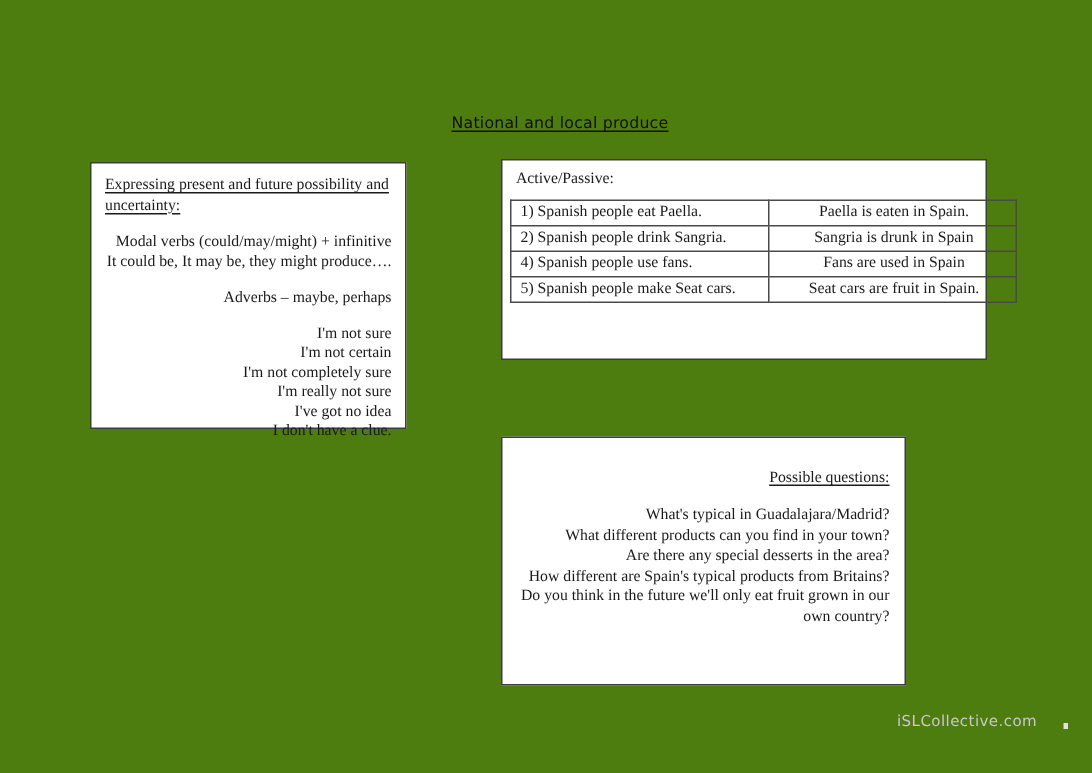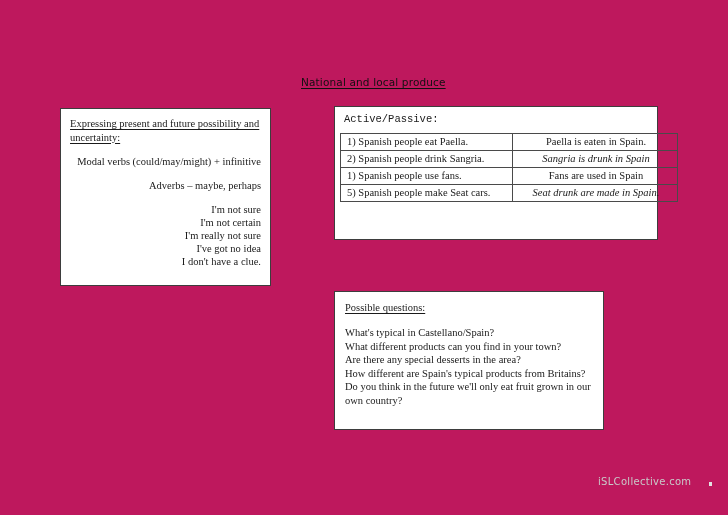--- a/index.html
+++ b/index.html
@@ -14,21 +14,21 @@
     overflow: hidden;
     font-family: "Liberation Serif", "DejaVu Serif", serif;
     color: #1a1a1a;
   }
 
   .page {
     position: absolute;
     left: 0; top: 0;
     width: 728px;
     height: 515px;
-    background: #be185d;
+    background: #4d7c0f;
   }
 
   
   .doc-title {
     position: absolute;
     left: 301px;
     top: 76px;
     font-family: "DejaVu Sans", "Liberation Sans", sans-serif;
     font-size: 10.5px;
     font-weight: 400;
@@ -77,55 +77,55 @@
     width: 324px;
     height: 134px;
     padding: 0;
   }
   .ap-heading {
     position: absolute;
     left: 9px;
     top: 6px;
     font-size: 10.5px;
     line-height: 13px;
-    font-family: Liberation Mono, monospace;
   }
   .ap-table {
     position: absolute;
     left: 5px;
     top: 26px;
     width: 315px;
     border-collapse: collapse;
     table-layout: fixed;
   }
   .ap-table td {
     border: 1px solid #4a4a4a;
     font-size: 10.5px;
     line-height: 13px;
     padding: 1px 4px 1px 6px;
     vertical-align: top;
     height: 14px;
   }
   .col-active { width: 161px; }
   .col-passive { width: 154px; text-align: center; }
-  td.center-ish { text-align: center; font-style: italic; }
+  td.center-ish { text-align: center; }
   td.tall { height: 28px; }
   .indent-it {
     display: block;
     padding-left: 16px;
     font-style: italic;
   }
 
   
   #questions-box {
     left: 334px;
     top: 291px;
     width: 270px;
-    height: 139px;
-    padding: 9px 10px;
+    height: 166px;
+    padding: 20px 10px;
+    text-align: right;
   }
   .q-heading {
     font-size: 10.5px;
     line-height: 13px;
     text-decoration: underline;
     text-underline-offset: 1.5px;
     margin-bottom: 12px;
   }
   .q-line {
     font-size: 10.5px;
@@ -155,57 +155,59 @@
 </head>
 <body>
 
 <div class="page">
 
   <div class="doc-title">National and local produce</div>
 
   <div class="box" id="modal-box">
     <div class="modal-heading">Expressing present and future possibility and uncertainty:</div>
     <div class="modal-line">Modal verbs (could/may/might) + infinitive</div>
+    <div class="modal-line">It could be, It may be, they might produce….</div>
     <div class="block-gap"></div>
     <div class="modal-line">Adverbs – maybe, perhaps</div>
     <div class="block-gap"></div>
     <div class="modal-line">I'm not sure</div>
     <div class="modal-line">I'm not certain</div>
+    <div class="modal-line">I'm not completely sure</div>
     <div class="modal-line">I'm really not sure</div>
     <div class="modal-line">I've got no idea</div>
     <div class="modal-line">I don't have a clue.</div>
   </div>
 
   <div class="box" id="active-passive-box">
     <div class="ap-heading">Active/Passive:</div>
     <table class="ap-table">
       <tbody>
         <tr>
           <td class="col-active">1) Spanish people eat Paella.</td>
           <td class="col-passive">Paella is eaten in Spain.</td>
         </tr>
         <tr>
           <td class="col-active">2) Spanish people drink Sangria.</td>
           <td class="col-passive center-ish">Sangria is drunk in Spain</td>
         </tr>
         <tr>
-          <td class="col-active">1) Spanish people use fans.</td>
+          <td class="col-active">4) Spanish people use fans.</td>
           <td class="col-passive">Fans are used in Spain</td>
         </tr>
         <tr>
           <td class="col-active">5) Spanish people make Seat cars.</td>
-          <td class="col-passive center-ish">Seat drunk are made in Spain.</td>
+          <td class="col-passive center-ish">Seat cars are fruit in Spain.</td>
         </tr>
       </tbody>
     </table>
   </div>
 
   <div class="box" id="questions-box">
     <div class="q-heading">Possible questions:</div>
-    <div class="q-line">What's typical in Castellano/Spain?</div>
+    <div class="q-line">What's typical in Guadalajara/Madrid?</div>
     <div class="q-line">What different products can you find in your town?</div>
     <div class="q-line">Are there any special desserts in the area?</div>
     <div class="q-line">How different are Spain's typical products from Britains?</div>
     <div class="q-line">Do you think in the future we'll only eat fruit grown in our own country?</div>
   </div>
 
   <div class="watermark">iSLCollective.com</div>
   <div class="corner-speck"></div>
 
 </div>

